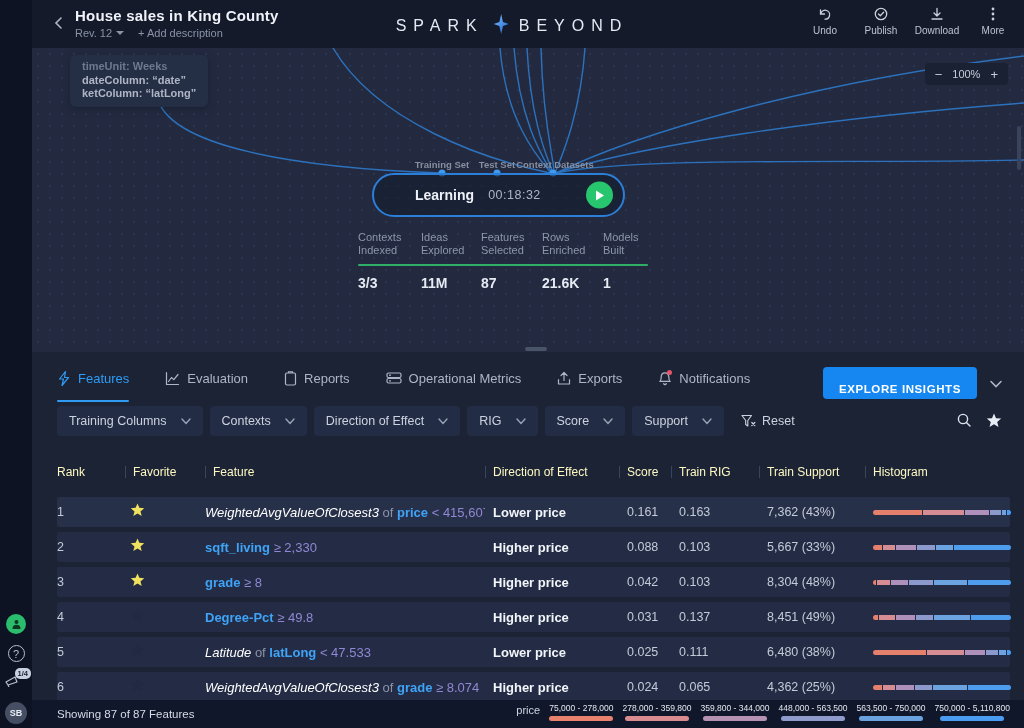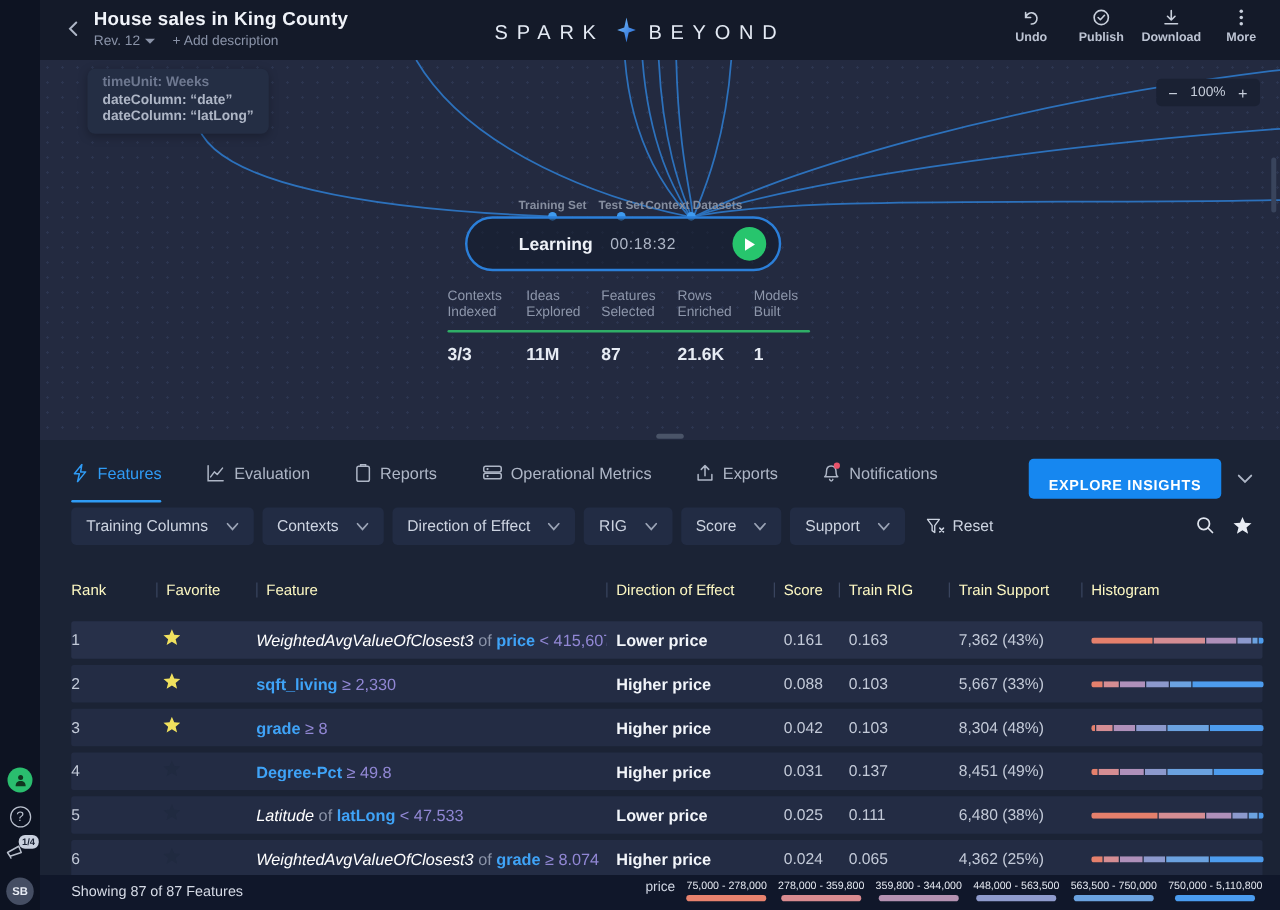--- a/index.html
+++ b/index.html
@@ -13,21 +13,21 @@
   .title-block { position:absolute; left:75px; top:7px; }
   .doc-title { font-size:15px; font-weight:700; color:#f0f3f9; letter-spacing:.2px; }
   .sub-row { display:flex; gap:14px; margin-top:3px; font-size:11px; color:#8a93a8; align-items:center; }
   .rev { display:flex; align-items:center; gap:4px; cursor:pointer; }
   .caret-down { width:0; height:0; border-left:4px solid transparent; border-right:4px solid transparent; border-top:4px solid #8a93a8; }
   .logo { position:absolute; left:50%; top:14px; transform:translateX(-50%); display:flex; align-items:center; gap:10px;
     color:#e4eaf4; font-size:16px; letter-spacing:7px; font-weight:400; }
   .logo .spark { letter-spacing:0; }
   .top-actions { position:absolute; right:8px; top:6px; display:flex; gap:10px; }
   .action { width:46px; display:flex; flex-direction:column; align-items:center; gap:3px; color:#c9d0dc; cursor:pointer; }
-  .action-label { font-size:10px; color:#bcc3d2;font-weight:bold; }
+  .action-label { font-size:10px; color:#bcc3d2; }
   .icon { display:inline-flex; }
   .icon svg { display:block; }
 
   
   .sidebar { position:absolute; left:0; top:0; width:32px; height:728px; background:#0d1322; z-index:10; }
   .sidebar-bottom { position:absolute; bottom:4px; left:0; width:32px; display:flex; flex-direction:column; align-items:center; gap:11px; }
   .side-green { width:20px; height:20px; border-radius:50%; background:#2abd6e; display:flex; align-items:center; justify-content:center; cursor:pointer; }
   .side-help { width:17px; height:17px; border-radius:50%; border:1.4px solid #b8bfcc; color:#b8bfcc; font-size:11px; display:flex; align-items:center; justify-content:center; cursor:pointer; }
   .side-tour { position:relative; width:22px; height:18px; color:#b8bfcc; cursor:pointer; }
   .tour-badge { position:absolute; top:-5px; right:-4px; background:#c9d0de; color:#1a2133; font-size:7.5px; font-weight:700; border-radius:5px; padding:1px 3px; }
@@ -204,21 +204,21 @@
         <circle cx="125" cy="48" r="3.5"></circle>
         <circle cx="410" cy="125" r="3.5"></circle>
         <circle cx="465" cy="125" r="3.5"></circle>
         <circle cx="521" cy="125" r="3.5"></circle>
       </g>
     </svg>
 
     <div class="tooltip" id="canvas-tooltip">
         <div>timeUnit: Weeks</div>
         <div>dateColumn: “date”</div>
-        <div>dateColumn: “latLong”</div>
+        <div>ketColumn: “latLong”</div>
       </div>
 
     <div class="zoom-ctl">
       <span class="zoom-btn">−</span>
       <span>100%</span>
       <span class="zoom-btn">+</span>
     </div>
 
     <div id="node-labels">
         <span class="node-label" style="left:410px; top:111px">Training Set</span>

